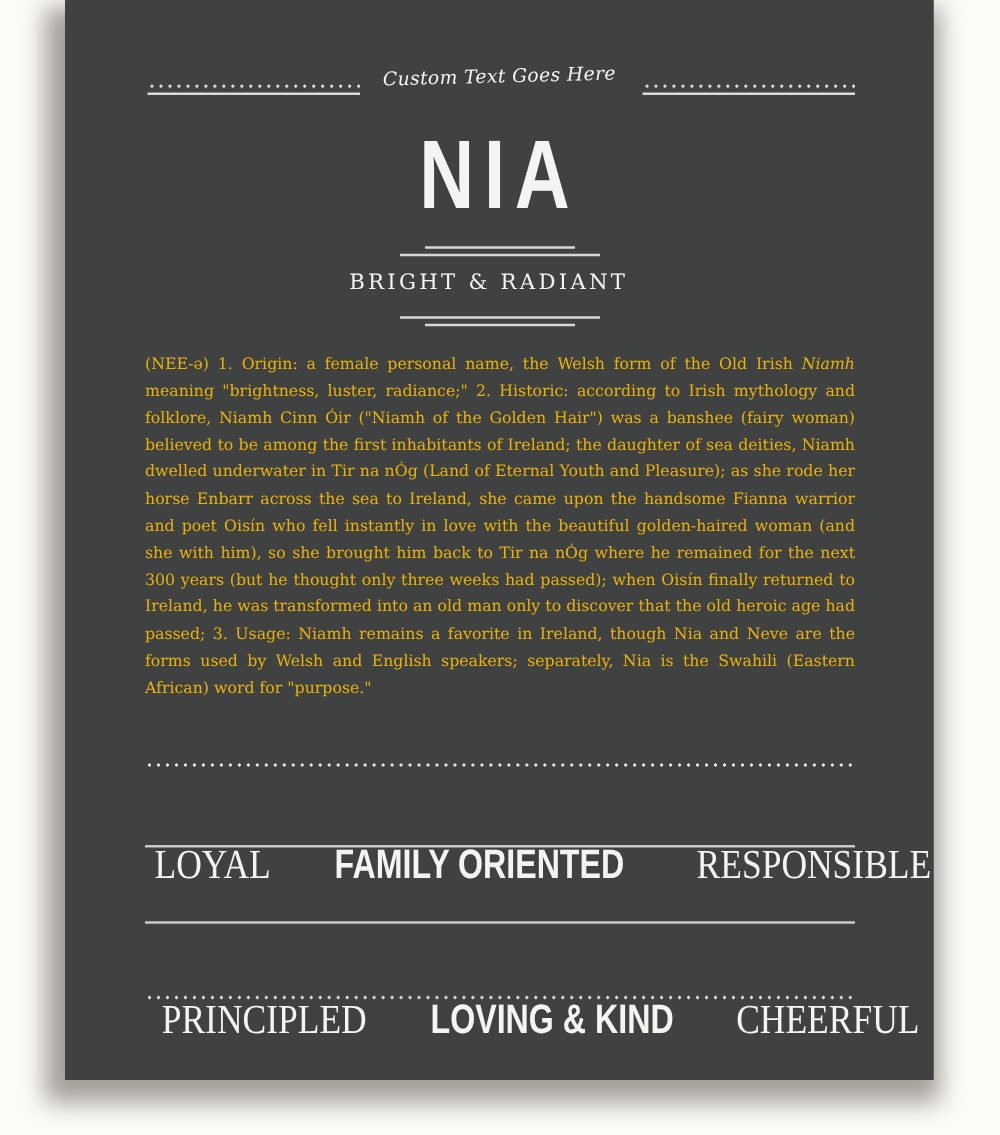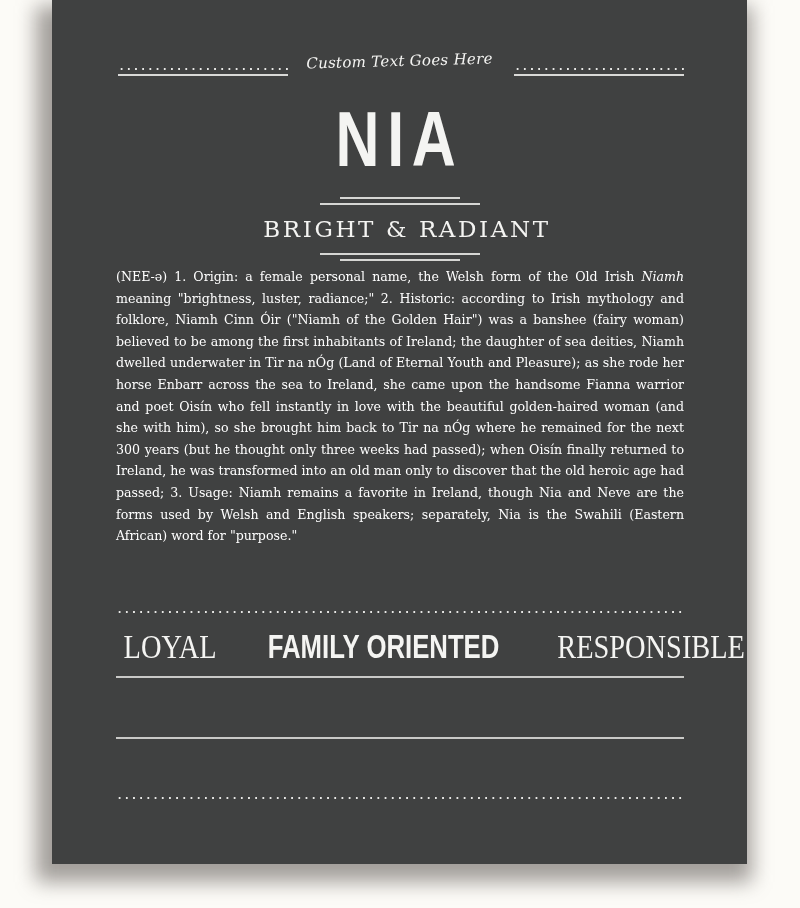--- a/index.html
+++ b/index.html
@@ -26,33 +26,33 @@
     font-family:"DejaVu Serif", serif; font-style:italic; font-size:15px; letter-spacing:0.3px;
     transform:rotate(-1.5deg);
   }
   .name {
     position:absolute; left:0; width:695px; top:94px; text-align:center;
     font-family:"Liberation Sans", sans-serif; font-weight:bold; font-size:78px;
     letter-spacing:10px; line-height:90px; transform:scaleX(0.78);
   }
   .hline { position:absolute; height:2px; background:#d6d6d4; }
   .meaning {
-    position:absolute; left:16px; width:678px; top:216px; text-align:center;
-    font-family:"DejaVu Serif", serif; font-size:23px; letter-spacing:2.6px;
+    position:absolute; left:0; width:678px; top:216px; text-align:center;
+    font-family:"DejaVu Serif", serif; font-size:17px; letter-spacing:2.6px;
     font-weight:normal;
   }
   .definition {
-    position:absolute; left:64px; width:568px; top:266px;
+    position:absolute; left:64px; width:568px; top:280px;
     font-family:"DejaVu Serif", serif; font-size:12.6px; line-height:21.6px;
-    text-align:justify; color:#ffffff;
+    text-align:justify; color:#eab308;
   }
   .definition i { font-style:italic; }
   .traits-row {
     position:absolute; left:64px; width:568px; text-align:center; white-space:nowrap;
-    font-size:33px; line-height:40px;
+    font-size:33px; line-height:40px;margin-top:44px;
   }
   .trait { display:inline-block; }
   .trait.light { font-family:"Liberation Serif", serif; font-weight:normal; transform:scaleX(0.86); }
   .trait.bold { font-family:"Liberation Sans", sans-serif; font-weight:bold; transform:scaleX(0.78); }
   .sep { position:absolute; left:64px; width:568px; height:2px; background:#c9c9c7; }
 </style>
 </head>
 <body>
 
 <div class="shadow"></div>
@@ -84,15 +84,20 @@
     <span class="trait light">LOYAL</span>
     <span class="trait bold">FAMILY ORIENTED</span>
     <span class="trait light">RESPONSIBLE</span>
   </div>
 
   <div class="sep" style="top:676px;"></div>
 
 
   <div class="sep" style="top:737px;"></div>
 
+  <div class="traits-row" style="top:751px;">
+    <span class="trait light">PRINCIPLED</span>
+    <span class="trait bold">LOVING &amp; KIND</span>
+    <span class="trait light">CHEERFUL</span>
+  </div>
 
   <div class="dotrow" style="left:64px; top:795px; width:568px;"></div>
 </div>
 
 </body></html>

